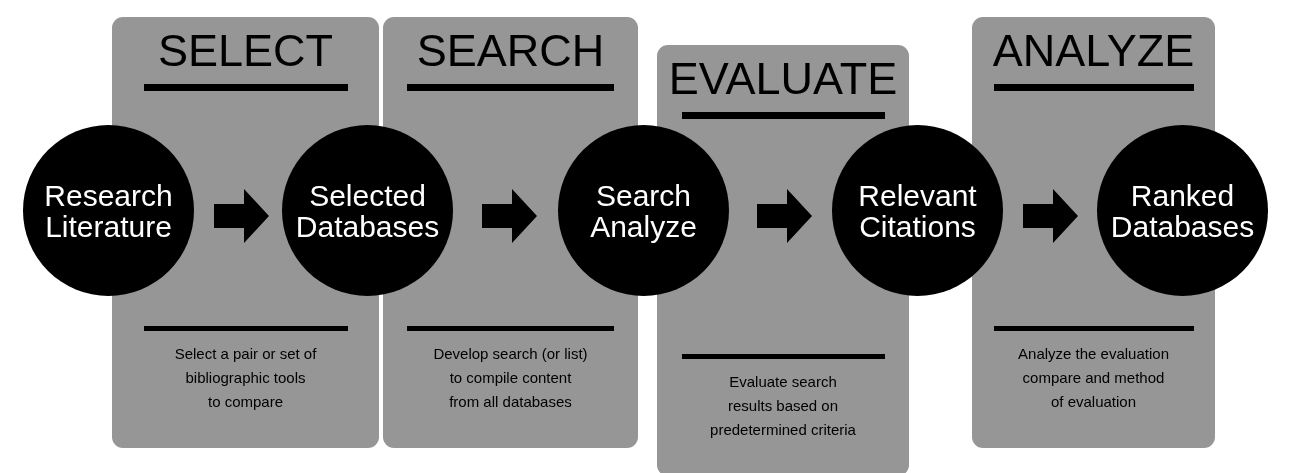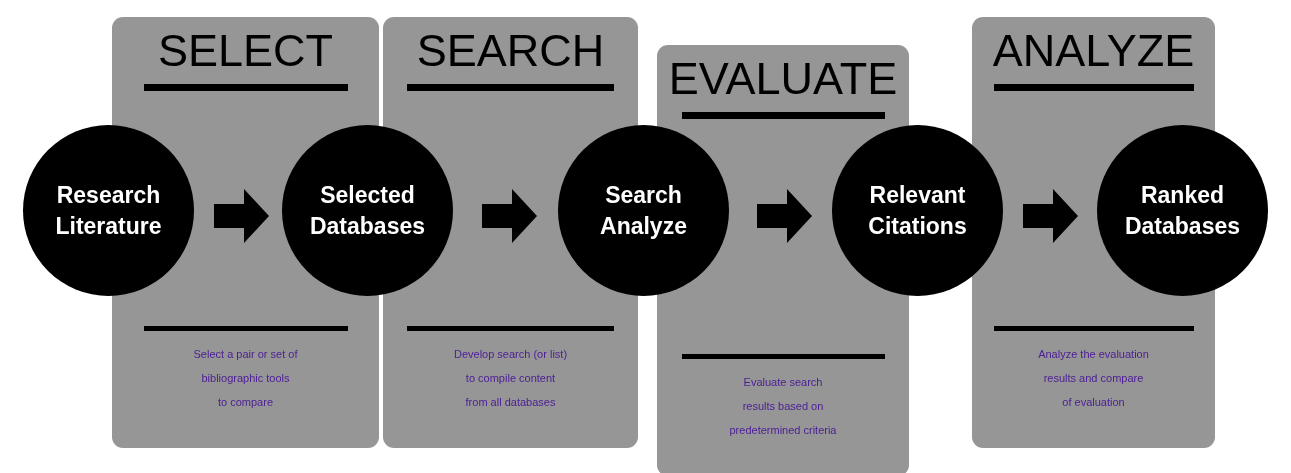--- a/index.html
+++ b/index.html
@@ -10,27 +10,27 @@
 
   
   .panel{position:absolute;top:17px;height:431px;background:#969696;
          border-radius:11px;box-sizing:border-box;}
   .panel-head{position:absolute;left:0;right:0;top:10px;text-align:center;}
   .panel-title{font-size:45px;line-height:48px;color:#000;font-weight:400;
                letter-spacing:0px;white-space:nowrap;}
   .rule{height:7px;background:#000;margin:9px auto 0 auto;}
   .panel-foot{position:absolute;left:0;right:0;bottom:34px;text-align:center;}
   .rule-bottom{height:5px;background:#000;margin:0 auto 11px auto;}
-  .panel-desc{font-size:11px;line-height:24px;color:#4c1d95;padding:0 6px;}
+  .panel-desc{font-size:15px;line-height:24px;color:#000000;padding:0 6px;}
 
   
   .node{position:absolute;top:125px;width:171px;height:171px;border-radius:50%;
         background:#000;display:flex;align-items:center;justify-content:center;}
-  .node-label{color:#fff;font-size:23px;line-height:31px;text-align:center;
-              padding:0 8px;font-weight:bold;}
+  .node-label{color:#fff;font-size:30px;line-height:31px;text-align:center;
+              padding:0 8px;}
 
   
   .arrow{position:absolute;top:189px;width:55px;height:54px;}
   .arrow svg{display:block;width:55px;height:54px;}
 </style>
 </head>
 <body>
 
 <div id="stage">
 
@@ -81,21 +81,21 @@
 
   <div class="panel" style="left:972px;width:243px;">
     <div class="panel-head">
       <div class="panel-title">ANALYZE</div>
       <div class="rule" style="width:200px;"></div>
     </div>
     <div class="panel-foot">
       <div class="rule-bottom" style="width:200px;"></div>
       <div class="panel-desc">
         <div>Analyze the evaluation</div>
-        <div>results and compare</div>
+        <div>compare and method</div>
         <div>of evaluation</div>
       </div>
     </div>
   </div>
 
   <div class="arrow" style="left:214px;">
     <svg viewBox="0 0 55 54" xmlns="http://www.w3.org/2000/svg" aria-hidden="true">
       <polygon points="0,15 30,15 30,0 55,27 30,54 30,39 0,39" fill="#000"></polygon>
     </svg>
   </div>

